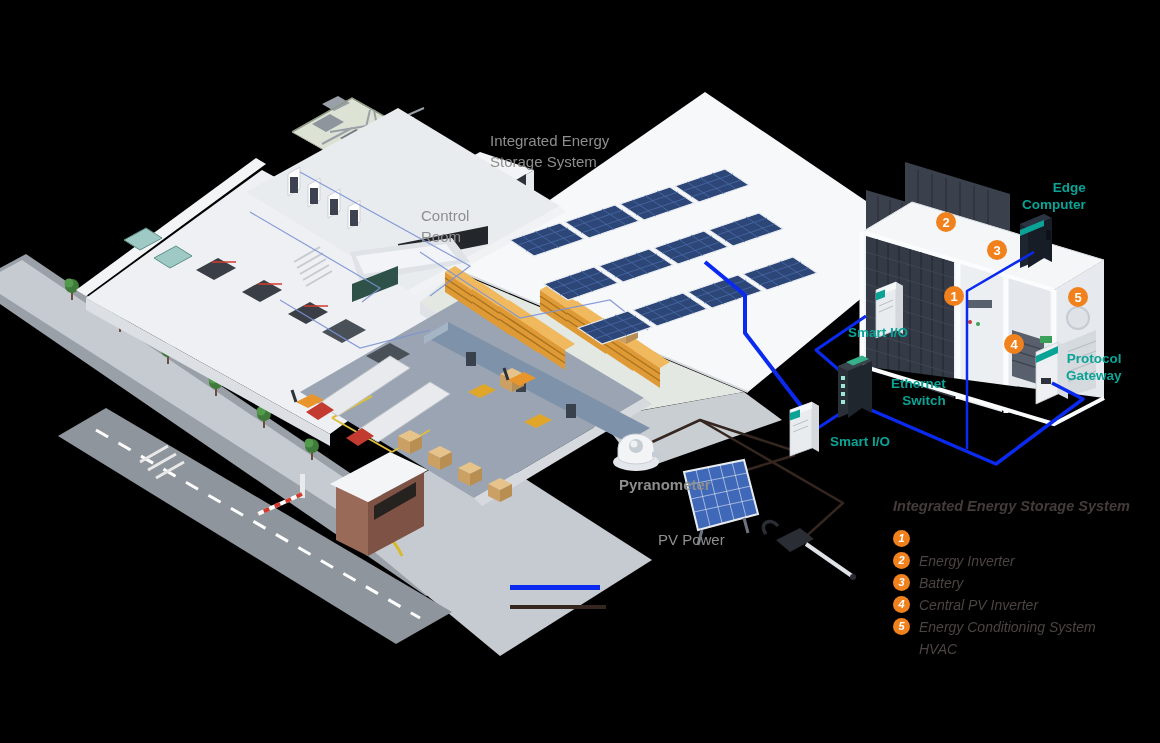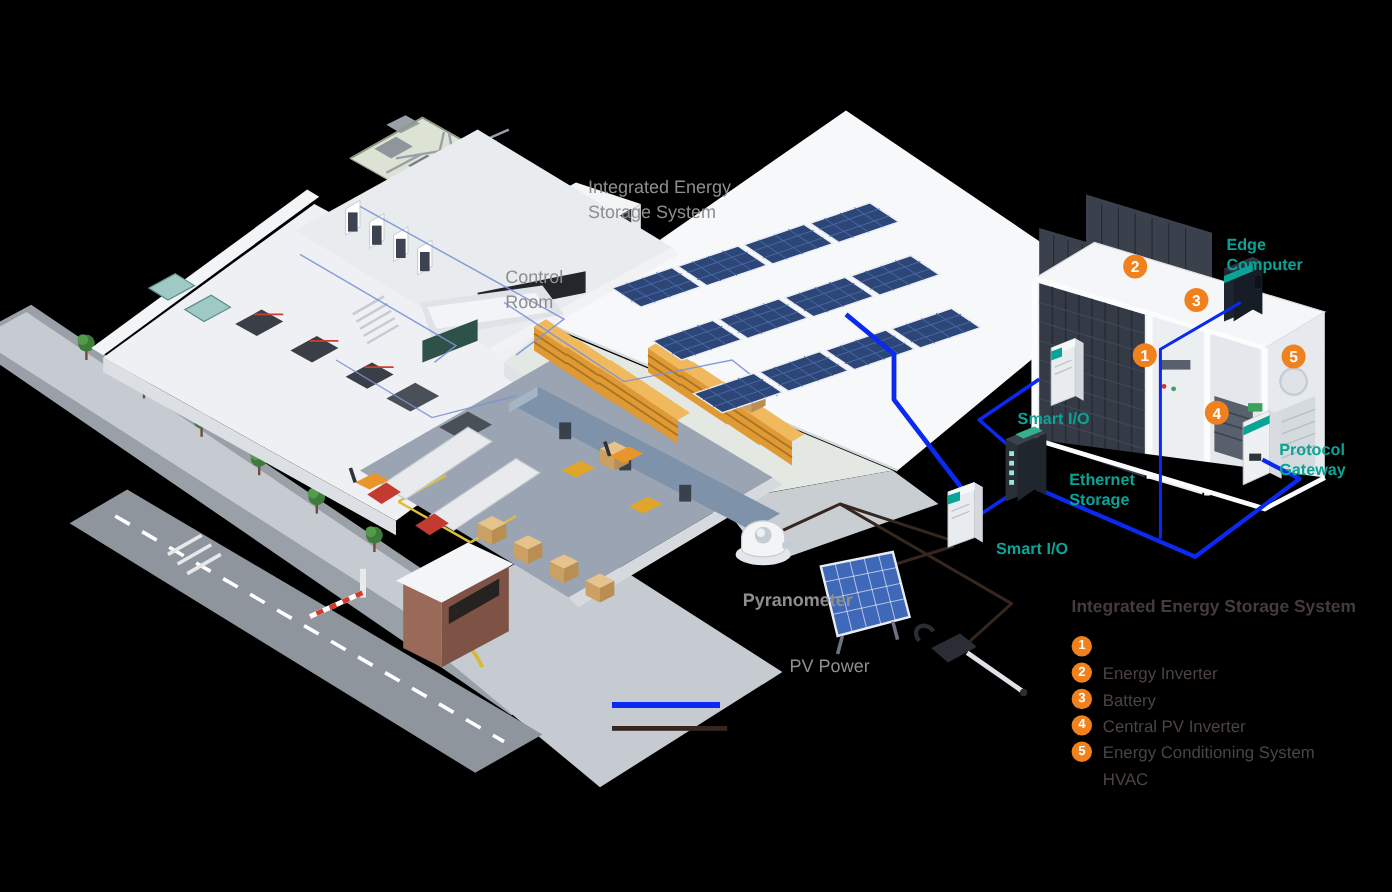--- a/index.html
+++ b/index.html
@@ -1,22 +1,22 @@
 <!DOCTYPE html>
 <html><head>
 <meta charset="utf-8">
 <style>
   html,body{margin:0;padding:0;background:#000;}
   .scene{position:relative;width:1160px;height:743px;background:#000;overflow:hidden;
          font-family:"Liberation Sans","DejaVu Sans",sans-serif;}
   .scene svg{position:absolute;left:0;top:0;}
-  .lbl{position:absolute;white-space:nowrap;margin-top:16px;}
+  .lbl{position:absolute;white-space:nowrap;}
   .lbl-gray{color:#8e8e8e;font-size:15px;font-weight:500;line-height:21px;}
-  .lbl-teal{color:#0aa396;font-size:13.5px;font-weight:700;line-height:17px;}
-  .legend{position:absolute;left:893px;top:498px;}
+  .lbl-teal{color:#0aa396;font-size:13.5px;font-weight:700;line-height:17px;text-align:right;}
+  .legend{position:absolute;left:893px;top:498px;font-style:italic;}
   .legend-title{color:#453c3a;font-size:14.5px;font-weight:700;margin-bottom:13px;}
   .legend-row{display:flex;align-items:center;height:22px;}
   .legend-num{width:17px;height:17px;border-radius:50%;background:#f0811c;color:#fff;
               font-size:11px;font-weight:700;display:flex;align-items:center;justify-content:center;
               margin-right:9px;flex:0 0 17px;}
   .legend-label{color:#4c4442;font-size:14px;font-weight:500;margin-top:45px;}
   .callout{position:absolute;width:20px;height:20px;border-radius:50%;background:#f0811c;color:#fff;
            font-size:13px;font-weight:700;display:flex;align-items:center;justify-content:center;}
   .swatch{position:absolute;}
 </style>
@@ -321,21 +321,21 @@
     <div>Control</div>
     <div>Room</div>
   </div>
   <div class="lbl lbl-teal" style="left:1022px;top:179px;">
     <div>Edge</div>
     <div>Computer</div>
   </div>
   <div class="lbl lbl-teal" style="left:848px;top:324px;">Smart I/O</div>
   <div class="lbl lbl-teal" style="left:891px;top:375px;">
     <div>Ethernet</div>
-    <div>Storage</div>
+    <div>Switch</div>
   </div>
   <div class="lbl lbl-teal" style="left:830px;top:433px;">Smart I/O</div>
   <div class="lbl lbl-teal" style="left:1066px;top:350px;">
     <div>Protocol</div>
     <div>Gateway</div>
   </div>
   <div class="lbl lbl-gray" style="left:619px;top:474px;font-weight:bold;">Pyranometer</div>
   <div class="lbl lbl-gray" style="left:658px;top:529px;">PV Power</div>
 
   <div class="callout" style="left:944px;top:286px;">1</div>

